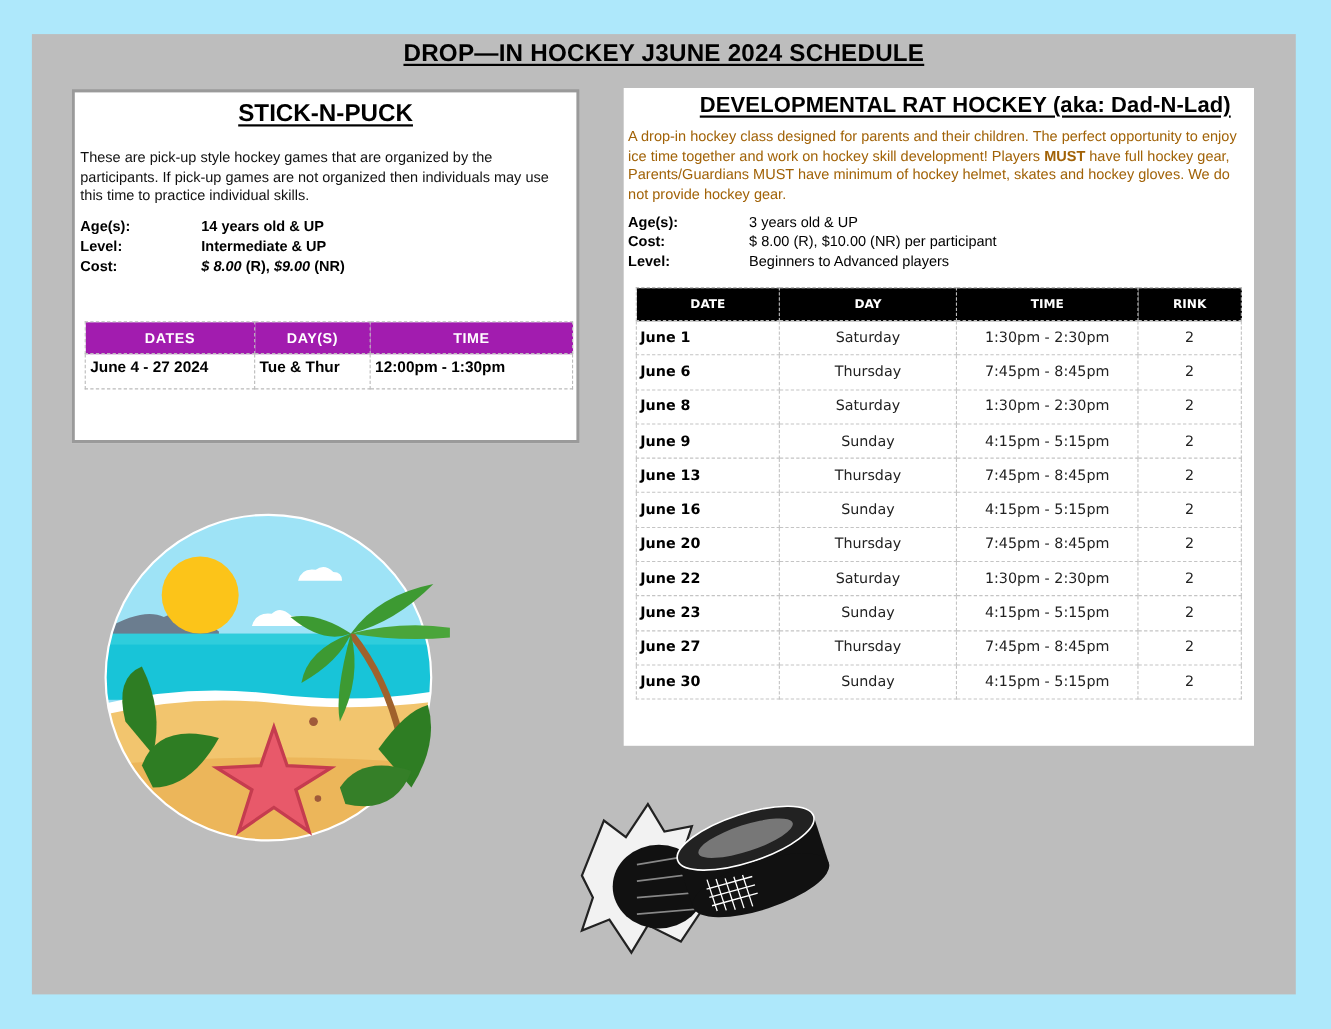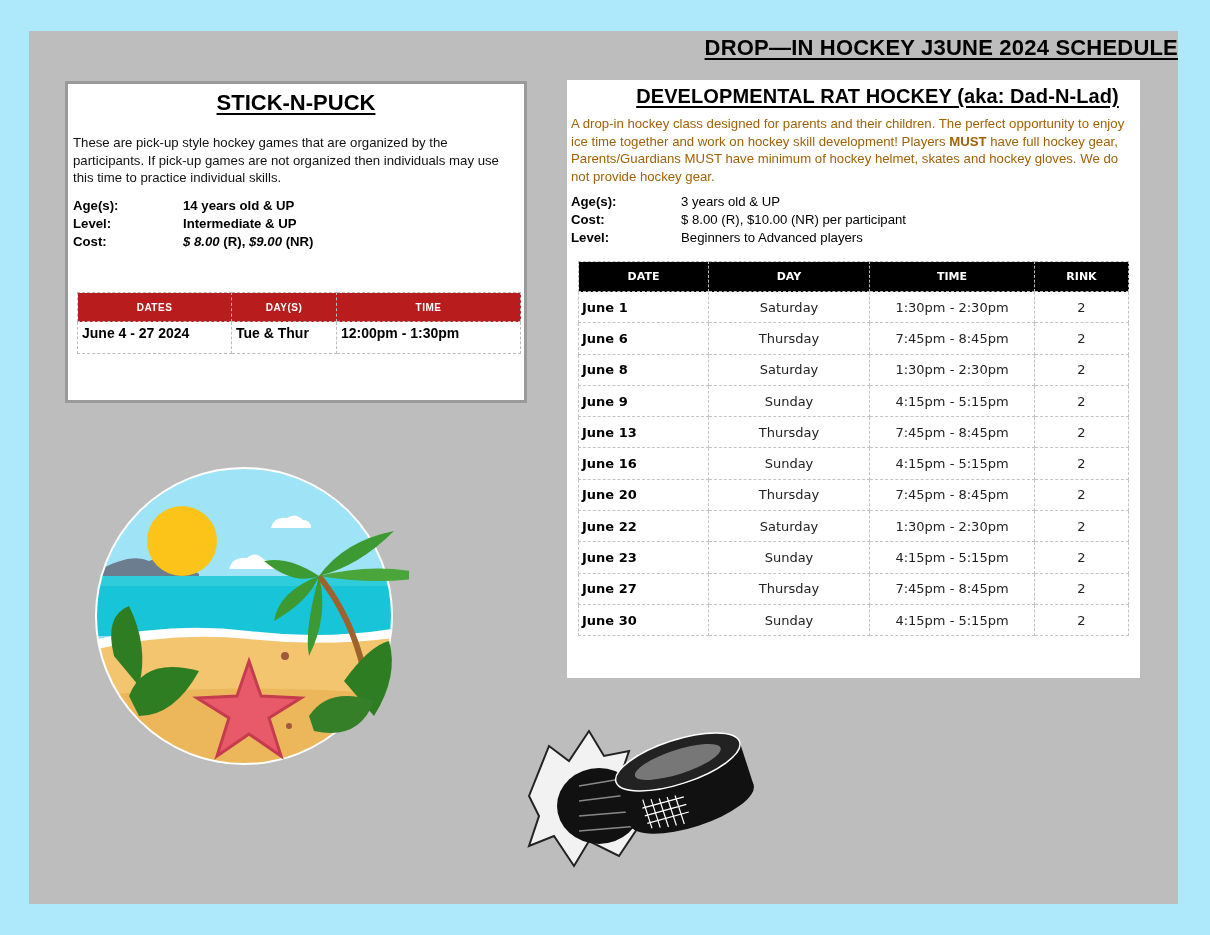--- a/index.html
+++ b/index.html
@@ -1,30 +1,30 @@
 <!DOCTYPE html>
 <html><head>
 <meta charset="utf-8">
 <style>
   * { box-sizing: border-box; margin: 0; padding: 0; }
   html, body { width: 1210px; height: 935px; overflow: hidden; }
   body { background: #aee8fb; position: relative; font-family: "Liberation Sans", sans-serif; color: #000; }
   .page { position: absolute; left: 29px; top: 31px; width: 1149px; height: 873px; background: #bdbdbd; }
-  .main-title { position: absolute; left: 0; top: 4px; width: 1149px; text-align: right; font-weight: bold; font-size: 22px; text-decoration: underline; text-decoration-thickness: 2px; text-underline-offset: 3px; letter-spacing: 0.2px; }
+  .main-title { position: absolute; left: 0; top: 4px; width: 1149px; text-align: center; font-weight: bold; font-size: 22px; text-decoration: underline; text-decoration-thickness: 2px; text-underline-offset: 3px; letter-spacing: 0.2px; }
 
   
   .snp { position: absolute; left: 36px; top: 50px; width: 462px; height: 322px; background: #fff; border: 3px solid #9a9a9a; }
   .snp-title { text-align: center; font-weight: bold; font-size: 22px; text-decoration: underline; text-decoration-thickness: 2px; text-underline-offset: 3px; margin-top: 6px; }
   .snp-desc { font-size: 13.2px; line-height: 17.5px; margin: 18px 0 0 5px; width: 445px; color: #111; }
   .info { margin: 10px 0 0 5px; font-size: 13.2px; line-height: 18px; font-weight: bold; }
   .info-row { display: flex; }
   .info-label { width: 110px; }
   .info .em { font-style: italic; }
   .snp-table { position: absolute; left: 9px; top: 208px; width: 444px; border-collapse: collapse; }
-  .snp-table th { background: #b91c1c; color: #fff; font-size: 10px; font-weight: bold; height: 29px; border: 1px dashed #bbb; letter-spacing: 0.5px; }
+  .snp-table th { background: #a21caf; color: #fff; font-size: 13px; font-weight: bold; height: 29px; border: 1px dashed #bbb; letter-spacing: 0.5px; }
   .snp-table td { font-size: 14px; font-weight: bold; height: 32px; vertical-align: top; padding: 3px 4px; border: 1px dashed #bbb; }
 
   
   .drh { position: absolute; left: 538px; top: 49px; width: 573px; height: 598px; background: #fff; }
   .drh-title { text-align: center; font-weight: bold; font-size: 20px; text-decoration: underline; text-decoration-thickness: 2px; text-underline-offset: 3px; margin-top: 5px; letter-spacing: 0.1px; padding-left: 48px; }
   .drh-desc { font-size: 13.2px; line-height: 17.5px; margin: 7px 0 0 4px; width: 566px; color: #a16207; }
   .drh-info { margin: 8px 0 0 4px; font-size: 13.2px; line-height: 18px; }
   .drh-info .info-label { font-weight: bold; }
   .drh-table { position: absolute; left: 11px; top: 181px; width: 551px; border-collapse: collapse; font-family: "DejaVu Sans", sans-serif; }
   .drh-table th { background: #000; color: #fff; font-size: 11px; font-weight: bold; height: 30px; border: 1px dashed #bbb; }

